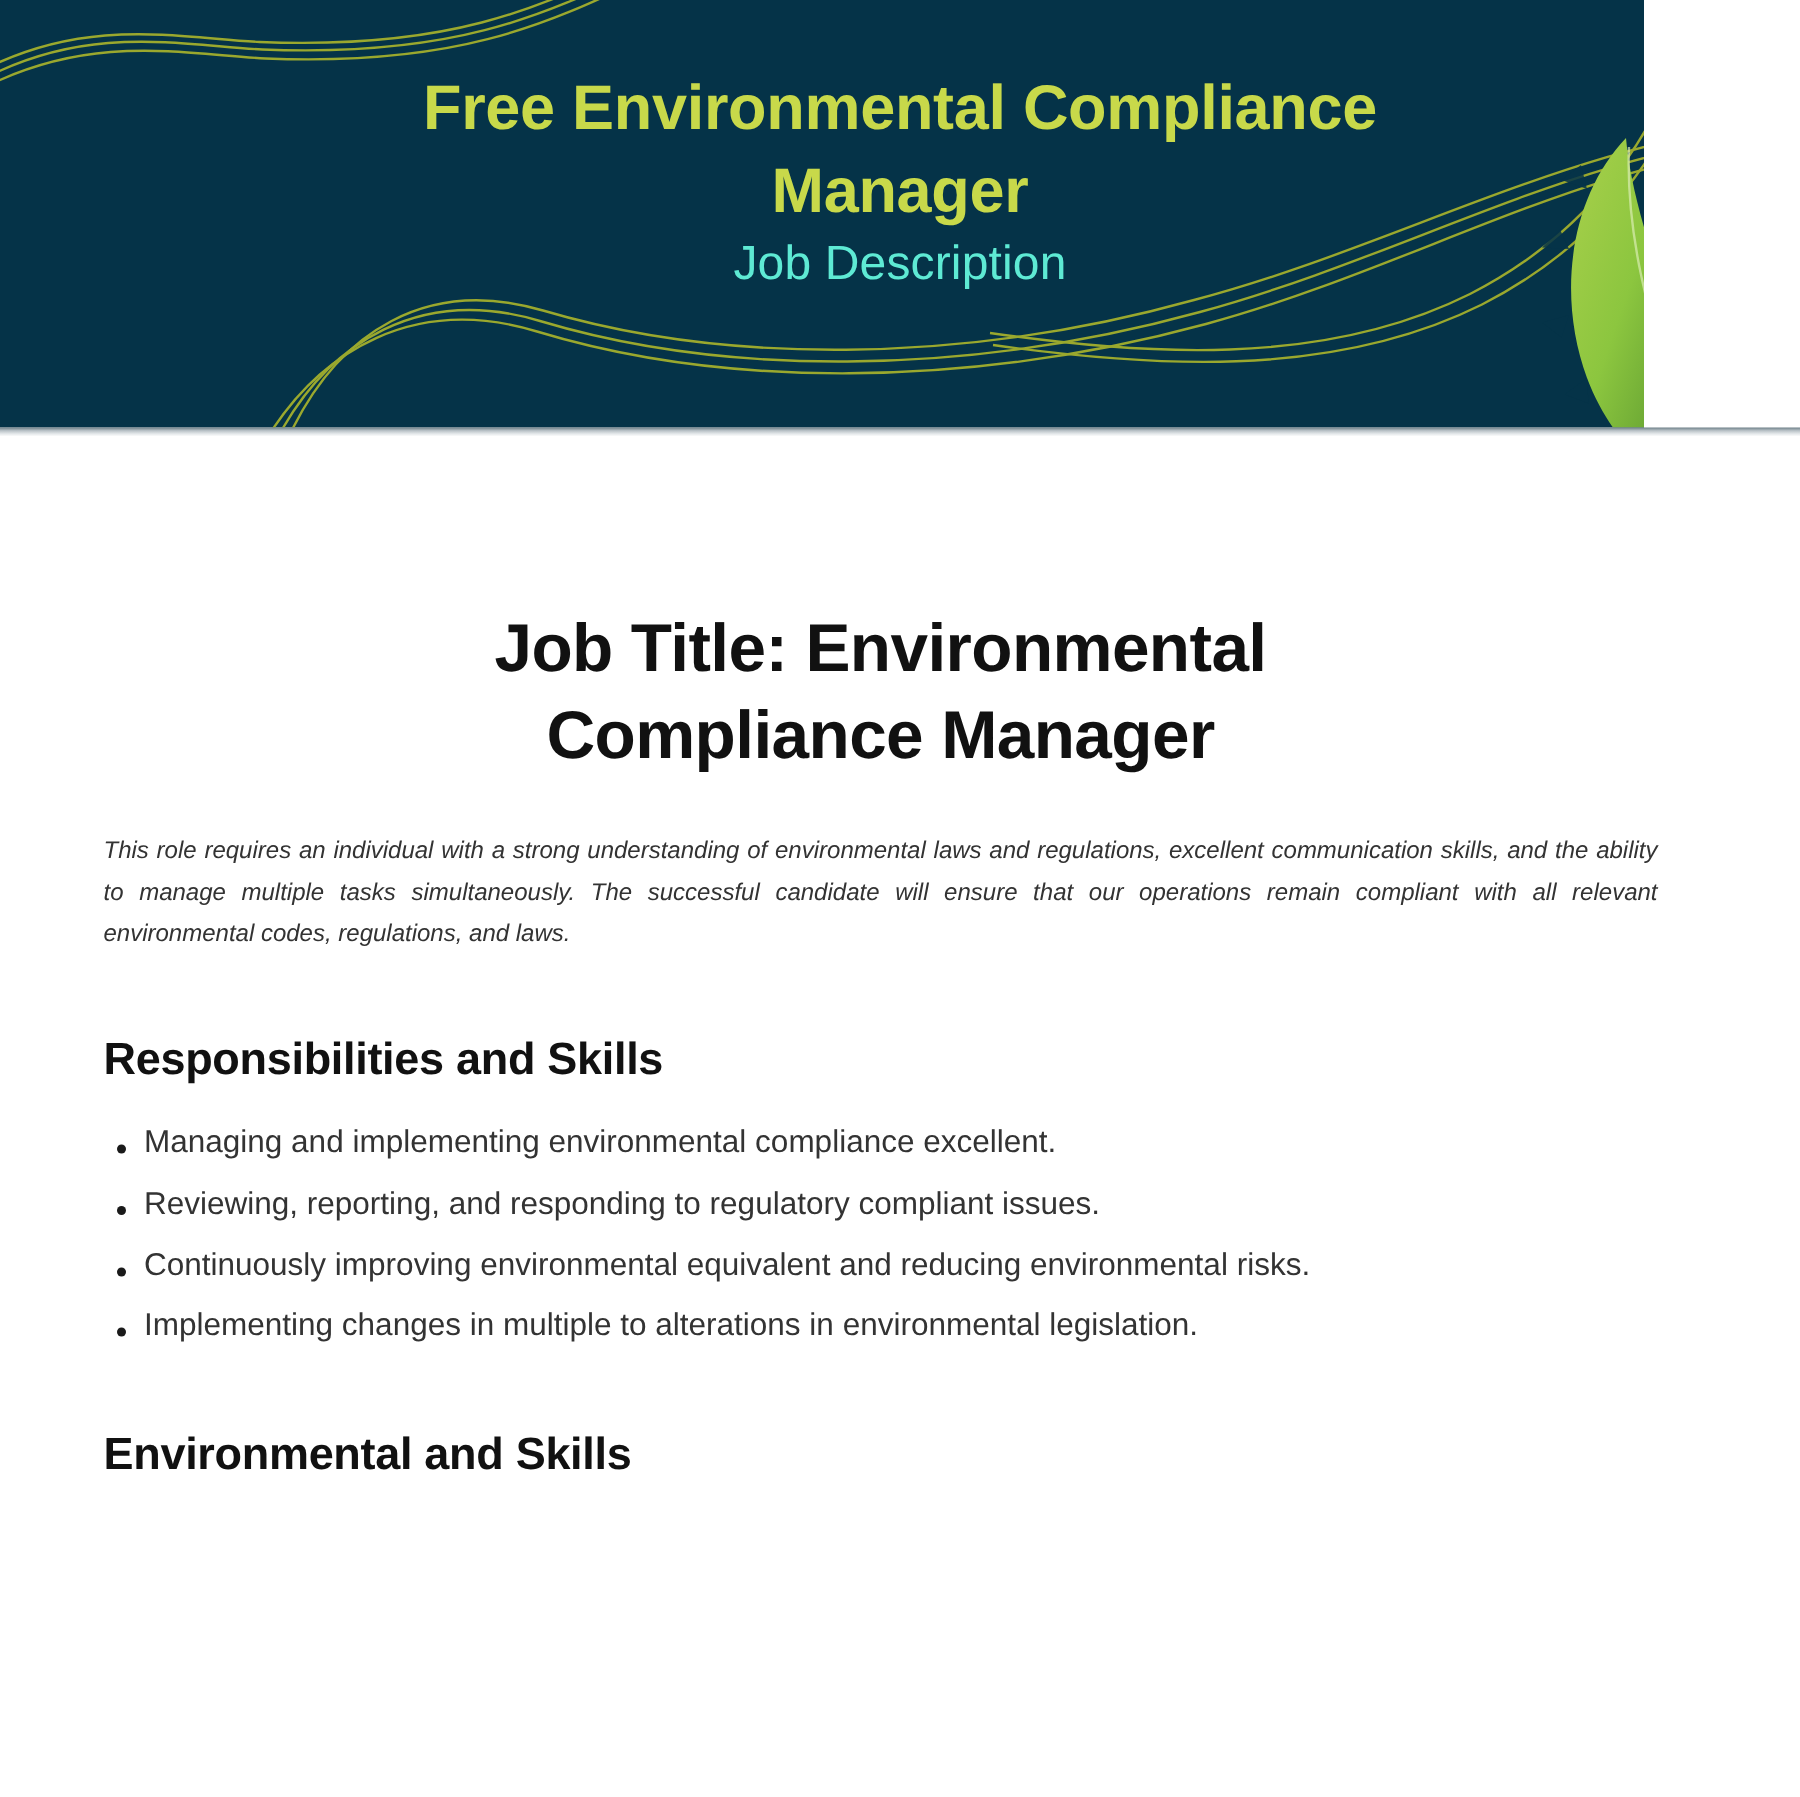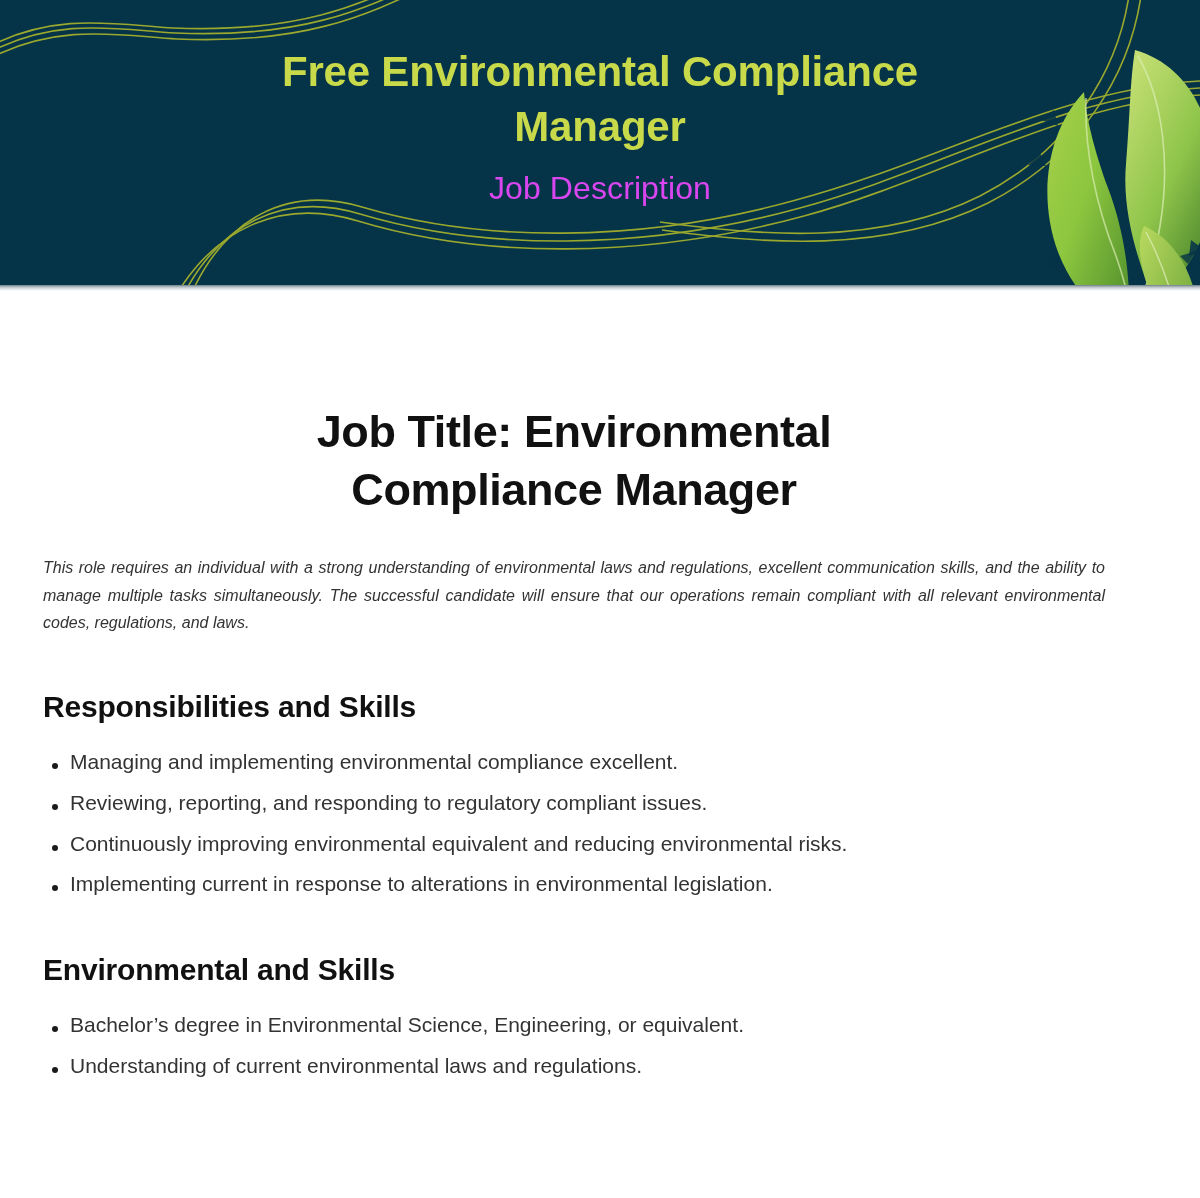--- a/index.html
+++ b/index.html
@@ -8,21 +8,21 @@
     background:#ffffff;
     font-family:"Liberation Sans", sans-serif;
     overflow:hidden;
   }
 
   .page { position:relative; width:1200px; height:1198px; background:#fff; }
 
   
   .banner {
     position:relative;
-    width:1200px; height:285px;
+    width:1096px; height:285px;
     background:#053348;
     overflow:hidden;
     padding-left:24px;
   }
   .banner-svg { position:absolute; inset:0; width:1200px; height:285px; }
   .banner-shadow {
     position:absolute; left:0; top:285px; width:1200px; height:6px;
     background:linear-gradient(to bottom,#6d7f88 0%,#b9c2c7 35%,#e4e8ea 70%,#ffffff 100%);
   }
   .banner-text {
@@ -31,30 +31,30 @@
     justify-content:flex-start; padding-top:44px;
     z-index:4; pointer-events:none;
   }
   .banner-title {
     color:#c8d94a;
     font-size:42px; font-weight:700; line-height:1.32;
     text-align:center; letter-spacing:-0.2px;
     max-width:640px;
   }
   .banner-sub {
-    color:#d946ef;
+    color:#5eead4;
     font-size:32px; font-weight:400; line-height:1.3;
-    text-align:center; margin-top:13px; letter-spacing:0.1px;
+    text-align:center; margin-top:0; letter-spacing:0.1px;
   }
 
   
   .doc {
     position:absolute; left:0; top:285px;
     width:1200px; height:913px;
-    padding:118px 95px 0 43px;
+    padding:118px 95px 0 69px;
   }
 
   .job-title {
     font-size:45px; font-weight:700; color:#111111;
     text-align:center; line-height:1.28; letter-spacing:-0.4px;
     max-width:690px; margin:0 auto;
   }
 
   .intro {
     margin-top:36px;
@@ -167,26 +167,22 @@
     <h1 class="job-title">Job Title: Environmental Compliance Manager</h1>
 
     <p class="intro">This role requires an individual with a strong understanding of environmental laws and regulations, excellent communication skills, and the ability to manage multiple tasks simultaneously. The successful candidate will ensure that our operations remain compliant with all relevant environmental codes, regulations, and laws.</p>
 
     <div class="section">
       <h2 class="section-heading">Responsibilities and Skills</h2>
       <ul class="bullets">
         <li>Managing and implementing environmental compliance excellent.</li>
         <li>Reviewing, reporting, and responding to regulatory compliant issues.</li>
         <li>Continuously improving environmental equivalent and reducing environmental risks.</li>
-        <li>Implementing current in response to alterations in environmental legislation.</li>
+        <li>Implementing changes in multiple to alterations in environmental legislation.</li>
       </ul>
     </div>
 
     <div class="section">
       <h2 class="section-heading">Environmental and Skills</h2>
-      <ul class="bullets">
-        <li>Bachelor’s degree in Environmental Science, Engineering, or equivalent.</li>
-        <li>Understanding of current environmental laws and regulations.</li>
-      </ul>
     </div>
 
   </div>
 </div>
 
 </body></html>

